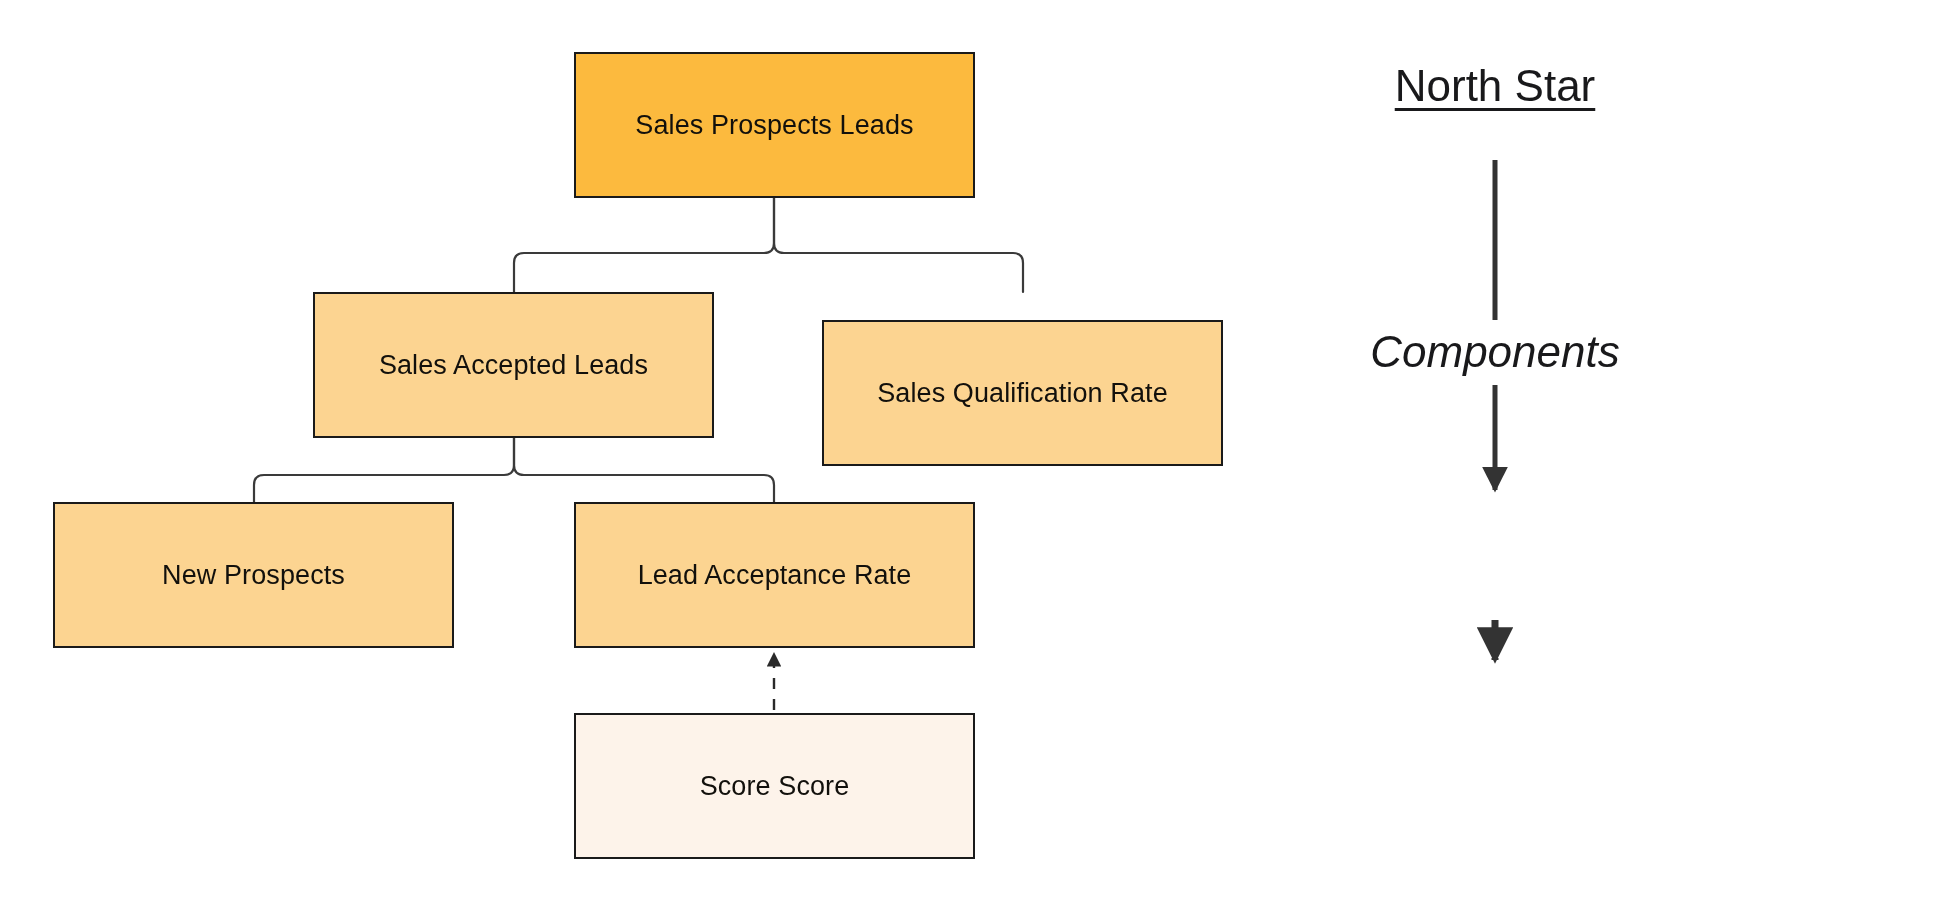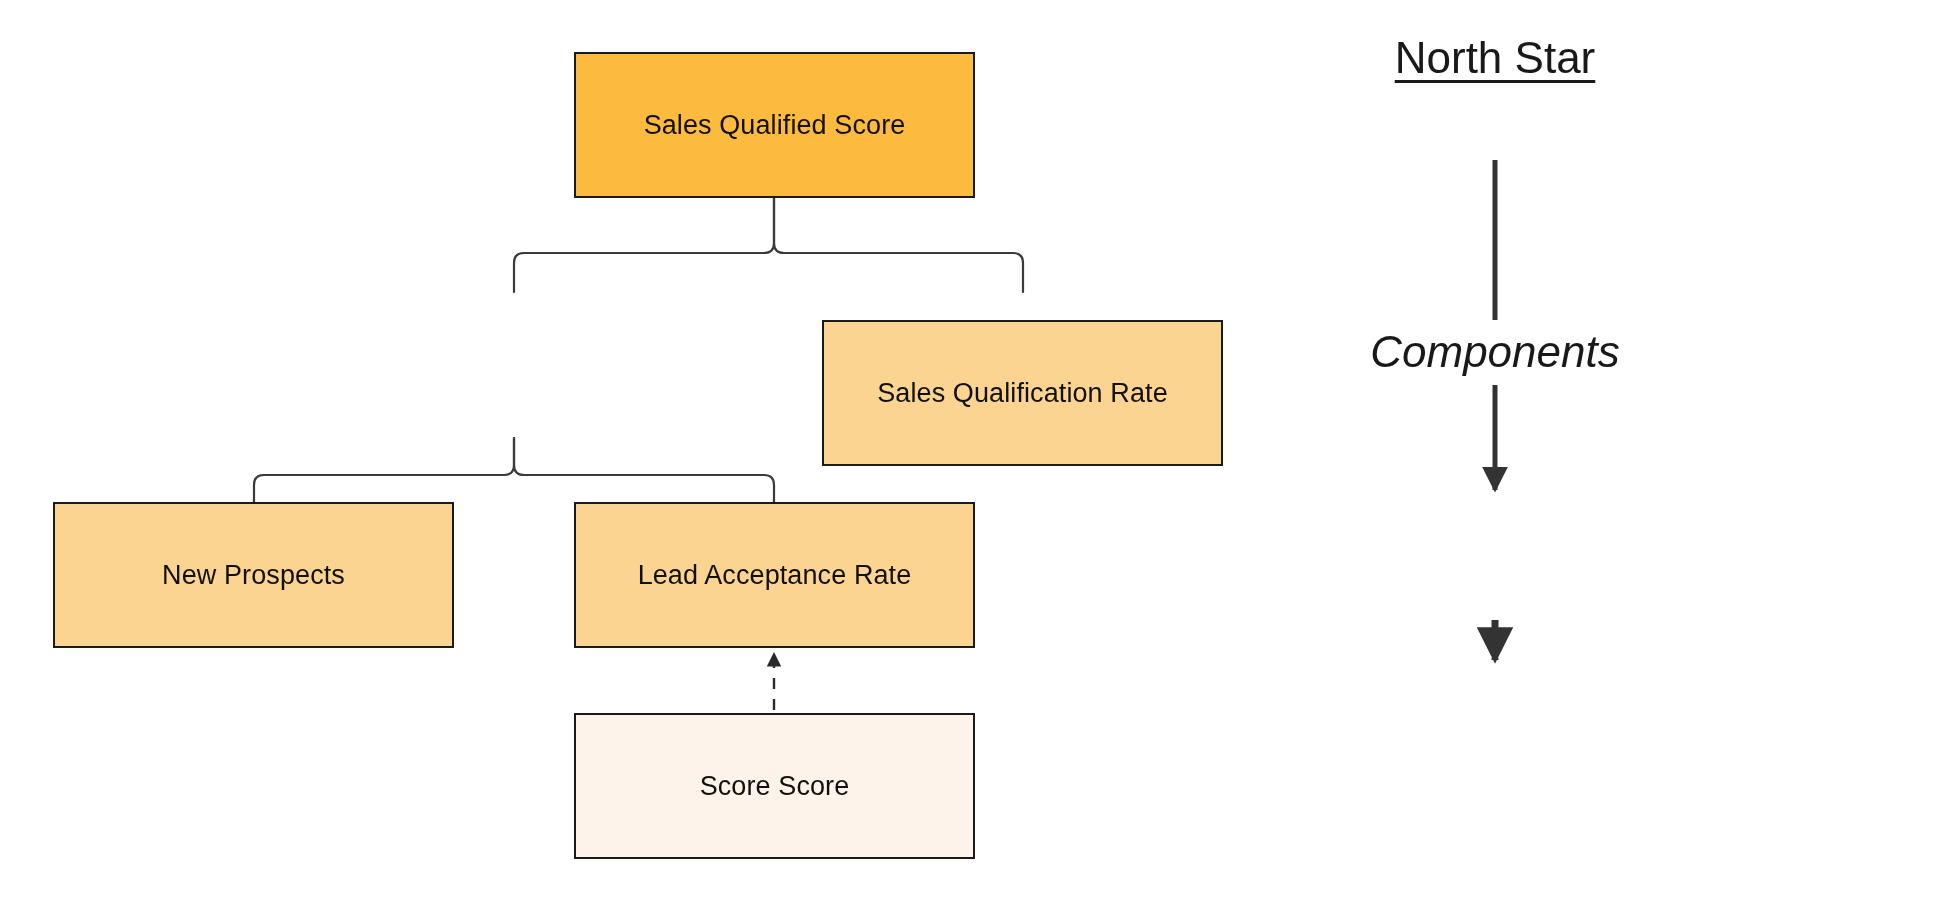--- a/index.html
+++ b/index.html
@@ -67,21 +67,21 @@
     color: #19191b;
     font-size: 44px;
     line-height: 1;
     white-space: nowrap;
   }
   .legend-label.underlined {
     text-decoration: underline;
     text-underline-offset: 7px;
     text-decoration-thickness: 3px;
   }
-  #legend-north-star { top: 6px; }
+  #legend-north-star { top: 34px; }
   #legend-components { top: 300px; font-style: italic; }
   #legend-influences { top: 528px; }
 
   #legend-arrows {
     position: absolute;
     left: 0;
     top: 0;
     width: 330px;
     height: 830px;
     pointer-events: none;
@@ -102,23 +102,26 @@
 
     <defs>
       <marker id="arrow-up-small" viewBox="0 0 10 10" refX="8" refY="5" markerWidth="6" markerHeight="6" orient="auto-start-reverse">
         <path d="M 0 0 L 10 5 L 0 10 z" fill="#2a2a2a"></path>
       </marker>
     </defs>
     <path d="M 774 710 L 774 655" fill="none" stroke="#2a2a2a" stroke-width="2.4" stroke-dasharray="11 10" marker-end="url(#arrow-up-small)"></path>
   </svg>
 
   <div class="node level-0" style="left:574px; top:52px; width:401px; height:146px;">
-    <span>Sales Qualified Score</span>
+    <span>Sales Prospects Leads</span>
   </div>
 
+  <div class="node level-1" style="left:313px; top:292px; width:401px; height:146px;">
+    <span>Sales Accepted Leads</span>
+  </div>
 
   <div class="node level-1" style="left:822px; top:292px; width:401px; height:146px;margin-top:28px;">
     <span>Sales Qualification Rate</span>
   </div>
 
   <div class="node level-2" style="left:53px; top:502px; width:401px; height:146px;">
     <span>New Prospects</span>
   </div>
 
   <div class="node level-2" style="left:574px; top:502px; width:401px; height:146px;">

